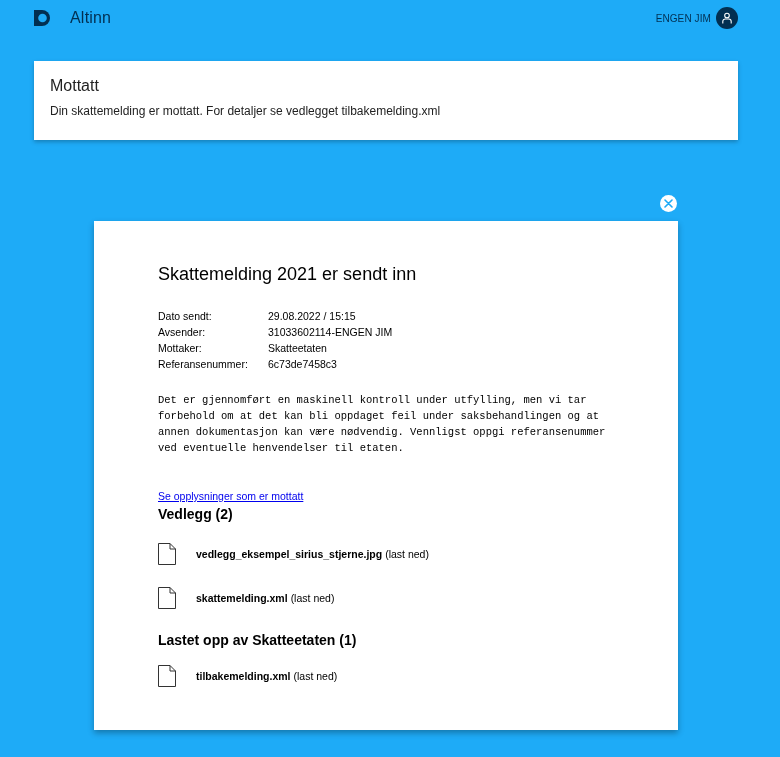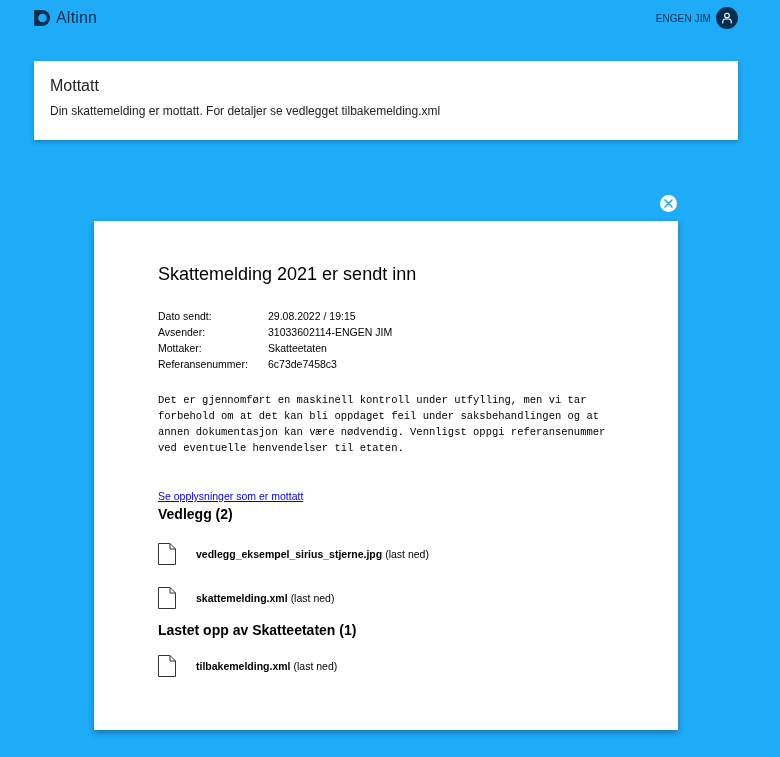--- a/index.html
+++ b/index.html
@@ -3,21 +3,21 @@
   <meta charset="utf-8">
   <style>
     * { box-sizing: border-box; margin: 0; padding: 0; }
     html, body {
       width: 780px; height: 757px; overflow: hidden;
       background: #1eabf7;
       font-family: "Liberation Sans", "DejaVu Sans", sans-serif;
       color: #000;
     }
     .topbar { position: absolute; left: 0; top: 0; width: 780px; height: 36px; }
-    .logo { position: absolute; left: 34px; top: 9px; display: flex; align-items: center; gap: 6px; cursor: pointer; }
+    .logo { position: absolute; left: 34px; top: 9px; display: flex; align-items: center; gap: 20px; cursor: pointer; }
     .logo svg { width: 16px; height: 16px; display: block; }
     .logo-text { font-size: 16px; color: #022f51; letter-spacing: 0.2px; }
     .user { position: absolute; right: 42px; top: 7px; display: flex; align-items: center; gap: 5px; cursor: pointer; }
     .user-name { font-size: 10px; color: #022f51; letter-spacing: 0.1px; }
     .avatar { width: 22px; height: 22px; border-radius: 50%; background: #022f51; display: flex; align-items: center; justify-content: center; }
     .avatar svg { width: 12px; height: 12px; display: block; }
 
     .status-card {
       position: absolute; left: 34px; top: 61px; width: 704px; height: 79px;
       background: #fff; box-shadow: 0 2px 4px rgba(0,0,0,0.25);
@@ -46,21 +46,21 @@
     .meta-label { width: 110px; }
     .desc { font-size: 10.5px; line-height: 16px; margin-top: 20px; width: 460px; font-family: Liberation Mono, monospace; }
     .link { display: inline-block; margin-top: 34px; font-size: 10.5px; color: #0000ee; text-decoration: underline; cursor: pointer; }
     .section-title { font-size: 14px; font-weight: bold; margin-top: 2px; }
     .file-list { margin-top: 10px; }
     .file-row { display: flex; align-items: center; height: 44px; }
     .file-icon { width: 18px; height: 22px; margin-right: 20px; }
     .file-icon svg { width: 18px; height: 22px; display: block; }
     .file-name { font-size: 10.5px; font-weight: bold; cursor: pointer; }
     .file-dl { font-size: 10.5px; margin-left: 3px; cursor: pointer; }
-    .section2 { margin-top: 2px; }
+    .section2 { margin-top: 12px; }
   </style>
 </head>
 <body>
 
 <div class="topbar">
   <div class="logo">
     <span>
       <svg viewBox="0 0 16 16">
           <path d="M0 0 H8 A8 8 0 0 1 8 16 H0 Z" fill="#022f51"></path>
           <circle cx="8.5" cy="8" r="4.3" fill="#1eabf7"></circle>
@@ -90,21 +90,21 @@
       <path d="M1 1 L8 8 M8 1 L1 8" stroke="#1eabf7" stroke-width="1.6" stroke-linecap="round"></path>
     </svg>
 </div>
 
 <div class="modal">
   <div class="modal-body">
     <div class="receipt-title">Skattemelding 2021 er sendt inn</div>
     <div class="meta">
       <div class="meta-row">
         <span class="meta-label">Dato sendt:</span>
-        <span>29.08.2022 / 19:15</span>
+        <span>29.08.2022 / 15:15</span>
       </div>
       <div class="meta-row">
         <span class="meta-label">Avsender:</span>
         <span>31033602114-ENGEN JIM</span>
       </div>
       <div class="meta-row">
         <span class="meta-label">Mottaker:</span>
         <span>Skatteetaten</span>
       </div>
       <div class="meta-row">

